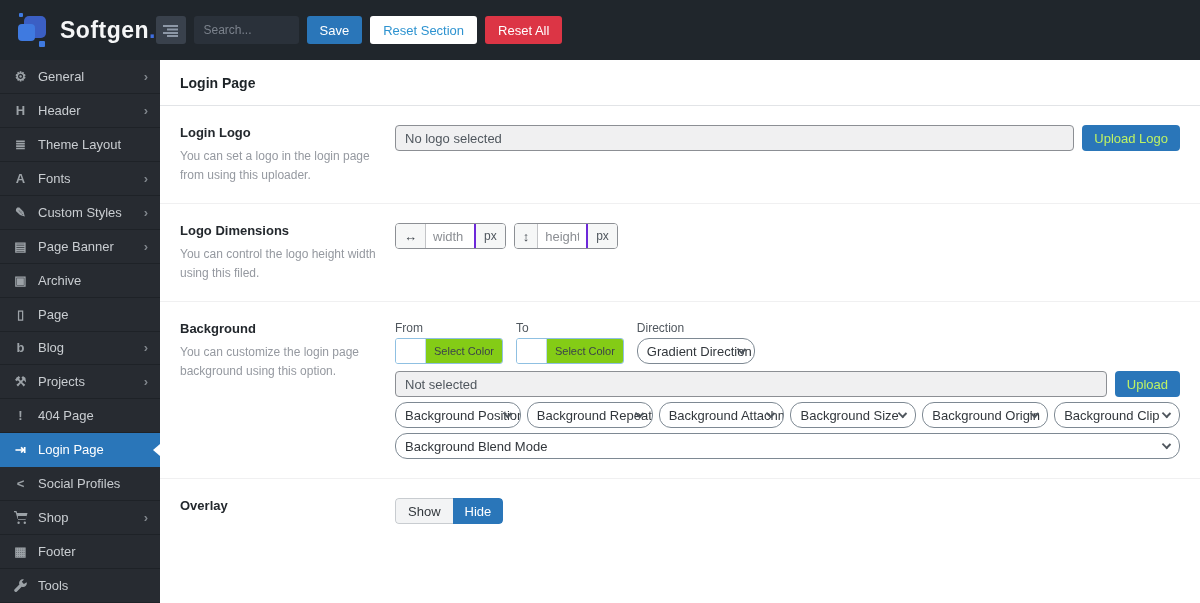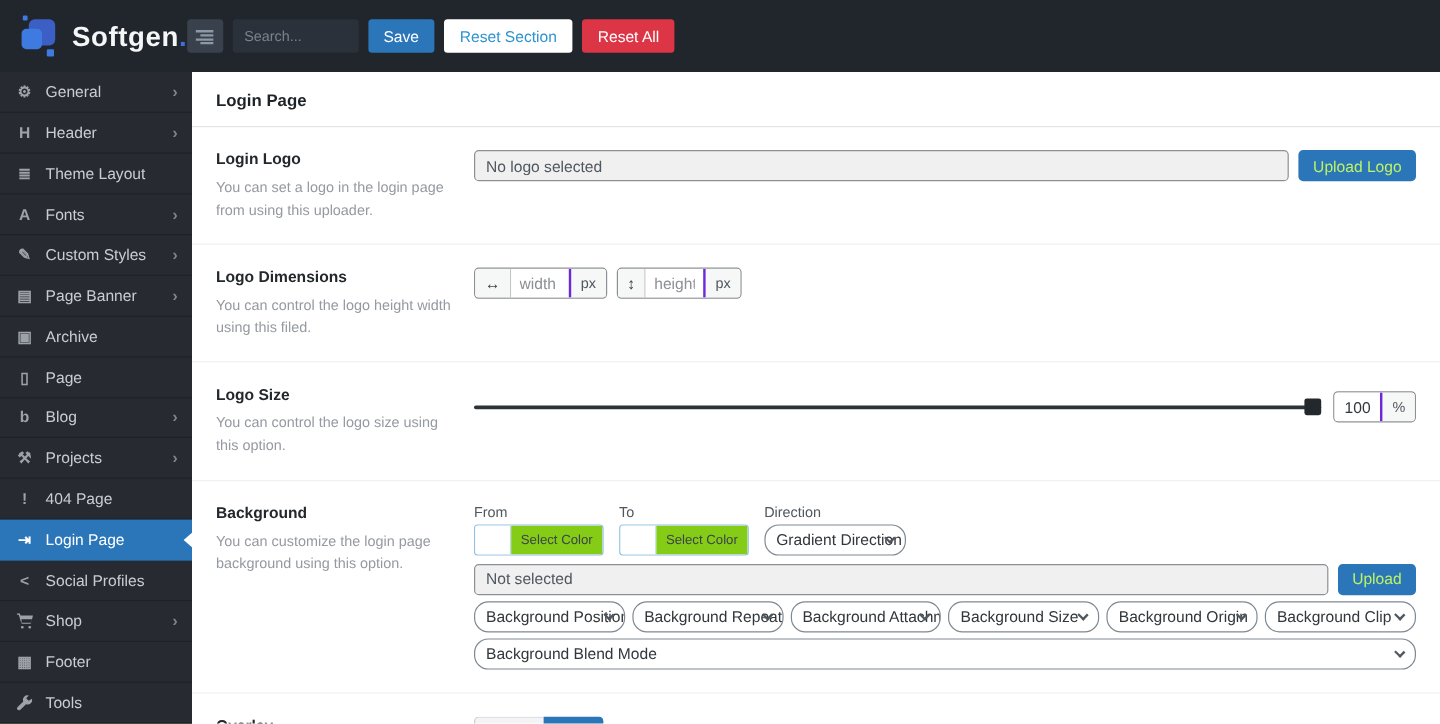--- a/index.html
+++ b/index.html
@@ -243,37 +243,20 @@
         </div>
         <div class="group">
           <span class="cell icon-cell sep-r">↕</span>
           <input placeholder="height" style="">
           <span class="cell sep-l">px</span>
         </div>
       </div>
     </div>
   </div>
 
-  <div class="setting-row">
-    <div class="row-left">
-      <div class="row-label">Logo Size</div>
-      <div class="row-desc">You can control the logo size using this option.</div>
-    </div>
-    <div class="row-right">
-      <div class="slider-wrap">
-        <div class="slider-track">
-          <div class="slider-handle"></div>
-        </div>
-        <div class="group slider-value">
-          <input value="100" style="">
-          <span class="cell sep-l">%</span>
-        </div>
-      </div>
-    </div>
-  </div>
 
   <div class="setting-row">
     <div class="row-left">
       <div class="row-label">Background</div>
       <div class="row-desc">You can customize the login page background using this option.</div>
     </div>
     <div class="row-right">
       <div class="bg-toprow">
         <div>
           <div class="cp-label">From</div>

